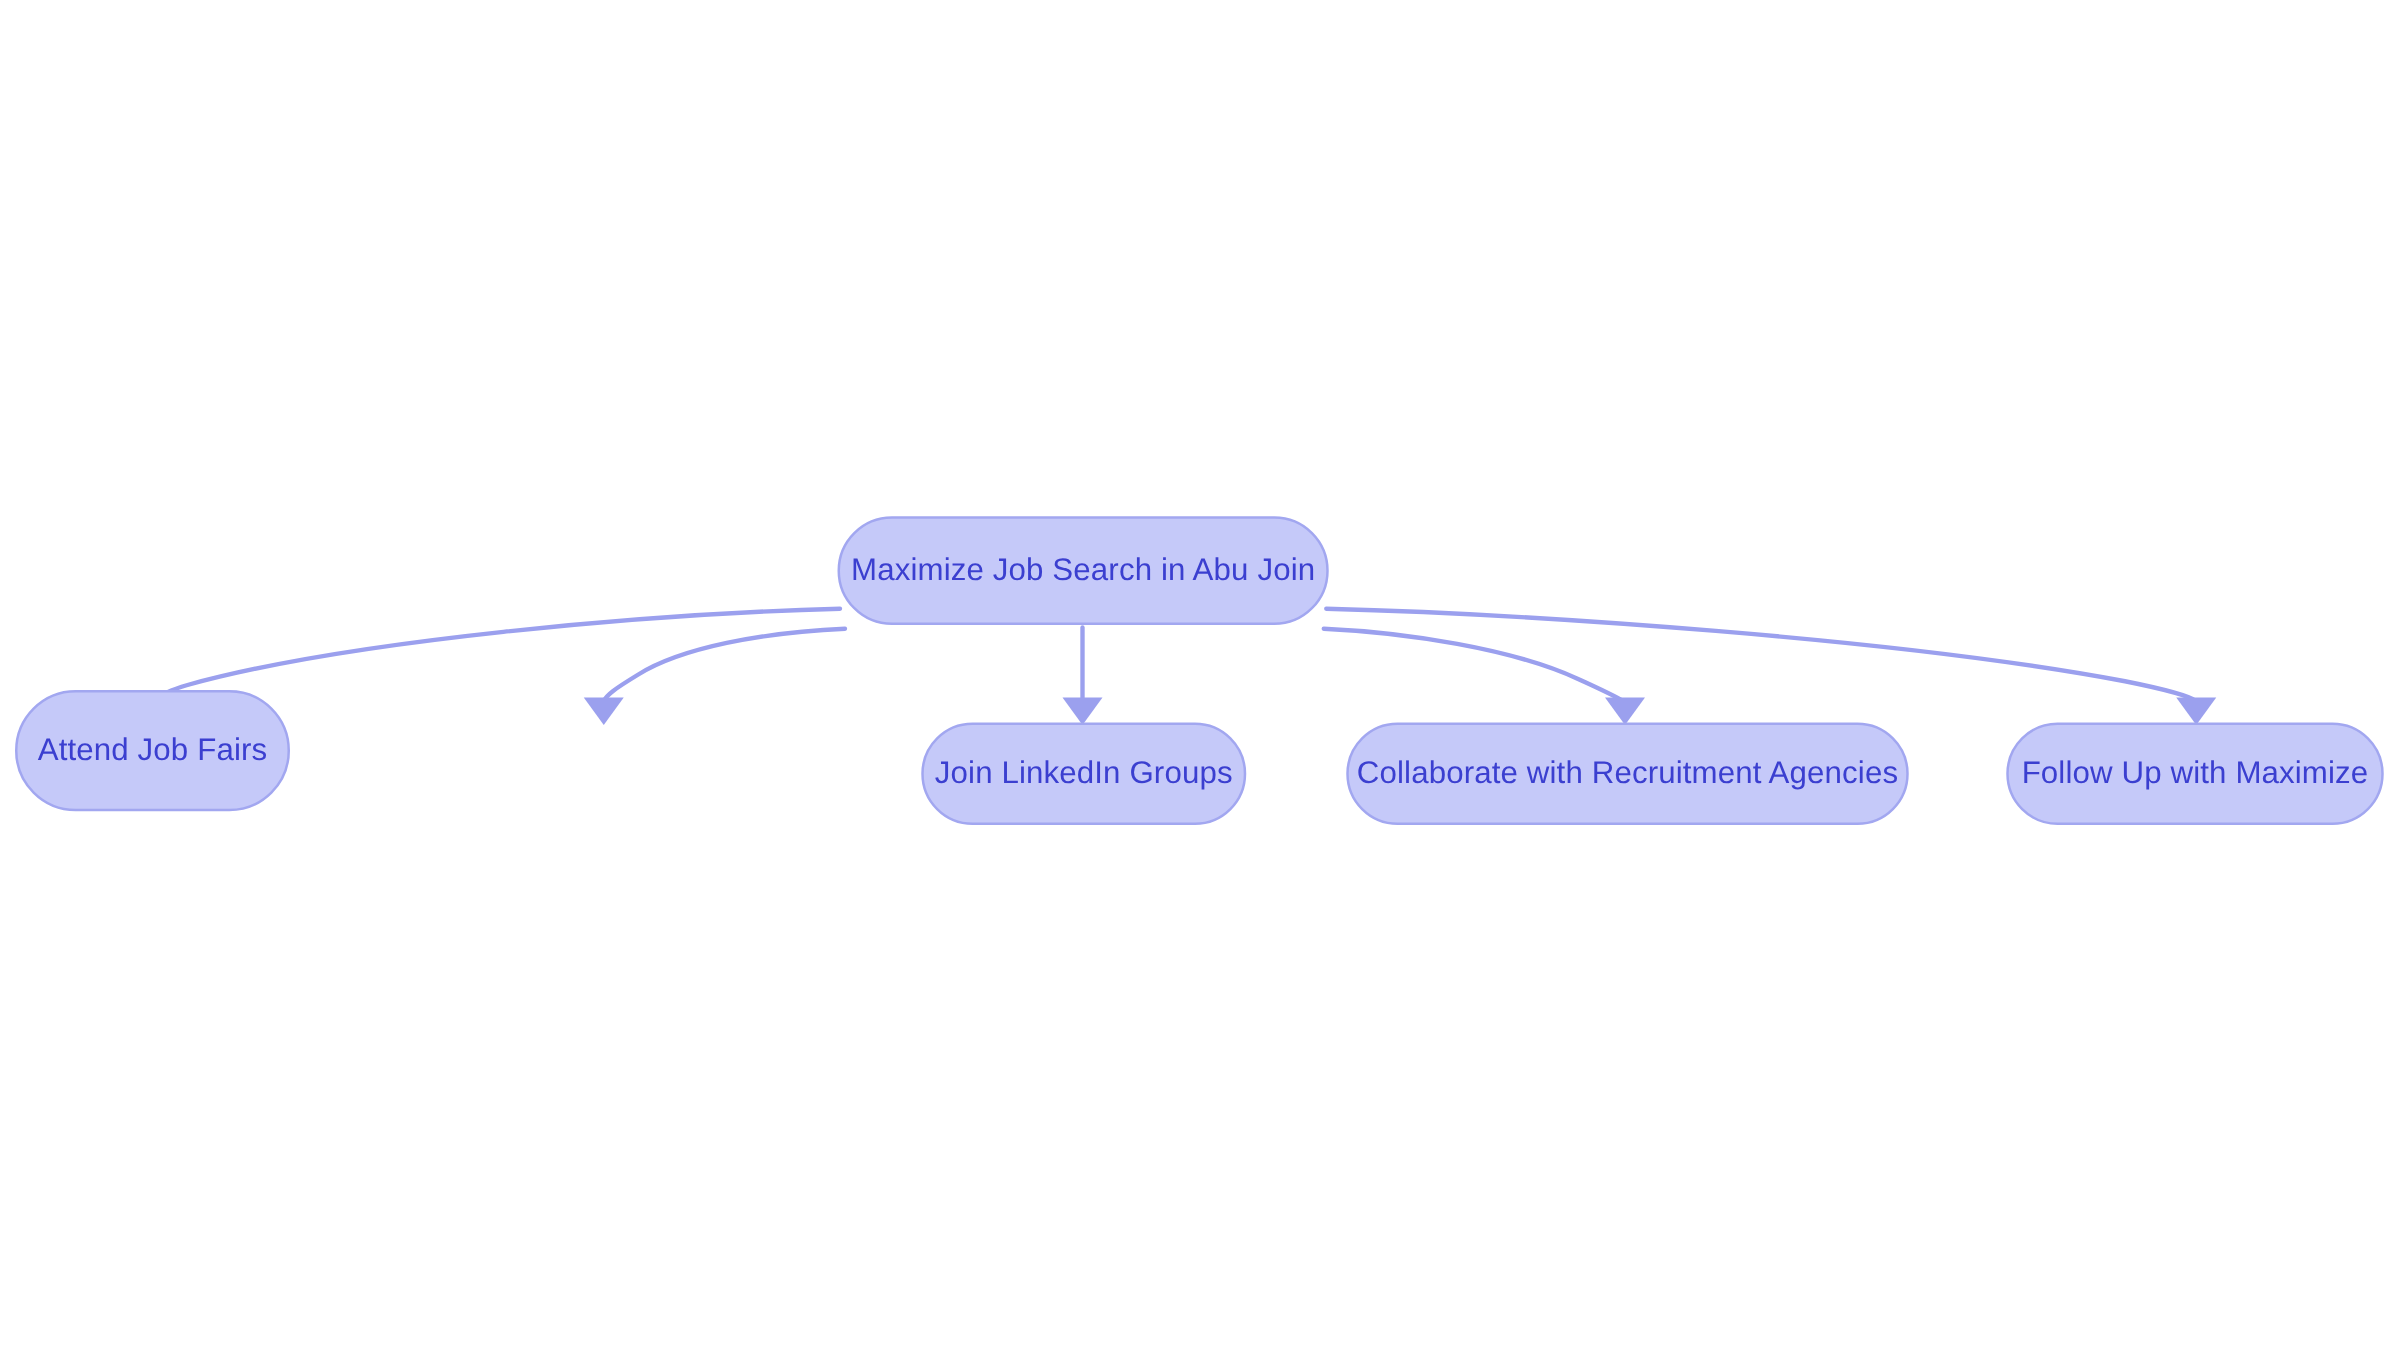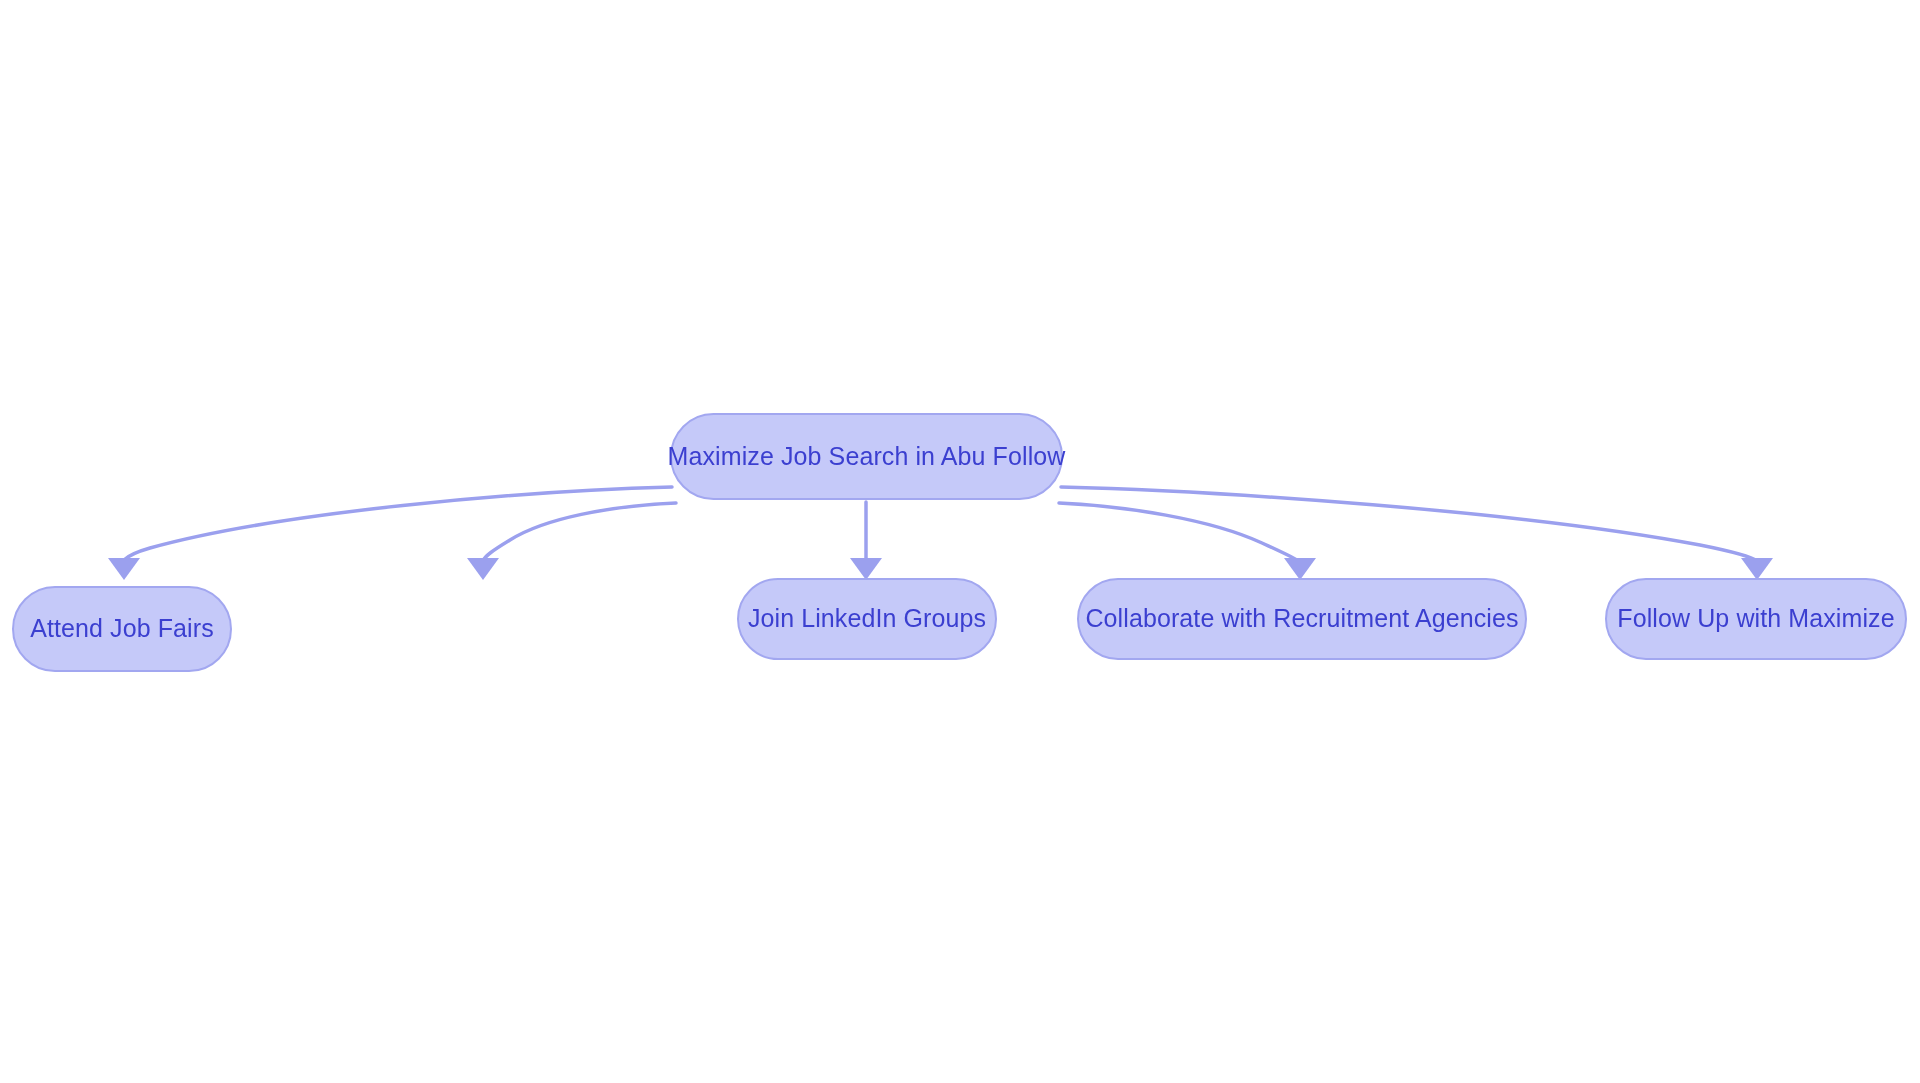--- a/index.html
+++ b/index.html
@@ -77,24 +77,24 @@
       <polygon points="1284,558 1316,558 1300,580" fill="#9ba0ee"></polygon>
     </g>
 
     <g>
       <path d="M 1061 487 C 1220 491, 1520 511, 1700 545 C 1735 552, 1752 557, 1757 561" fill="none" stroke="#9ba0ee" stroke-width="3.5" stroke-linecap="round"></path>
       <polygon points="1741,558 1773,558 1757,580" fill="#9ba0ee"></polygon>
     </g>
   </svg>
 
   <div class="flow-node" id="node-root" style="left:670px; top:413px; width:393px; height:87px;">
-    <span class="node-label">Maximize Job Search in Abu Follow</span>
+    <span class="node-label">Maximize Job Search in Abu Join</span>
   </div>
 
-  <div class="flow-node" id="node-child-1" style="left:12px; top:586px; width:220px; height:86px;">
+  <div class="flow-node" id="node-child-1" style="left:12px; top:552px; width:220px; height:97px;">
     <span class="node-label">Attend Job Fairs</span>
   </div>
 
 
   <div class="flow-node" id="node-child-3" style="left:737px; top:578px; width:260px; height:82px;">
     <span class="node-label">Join LinkedIn Groups</span>
   </div>
 
   <div class="flow-node" id="node-child-4" style="left:1077px; top:578px; width:450px; height:82px;">
     <span class="node-label">Collaborate with Recruitment Agencies</span>

